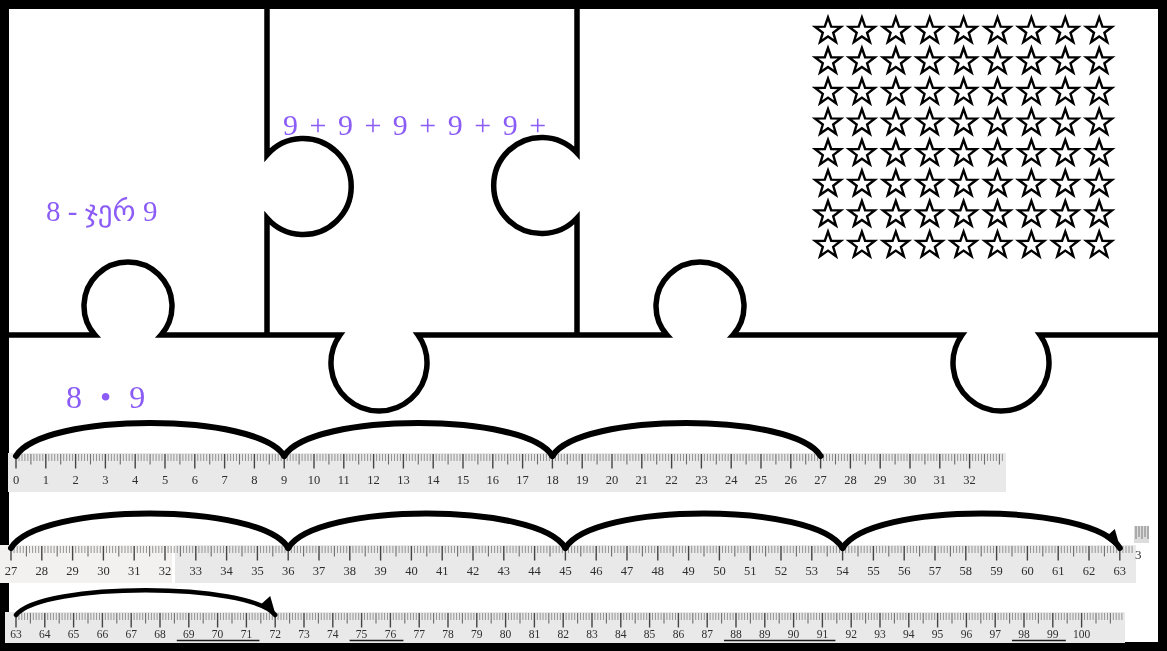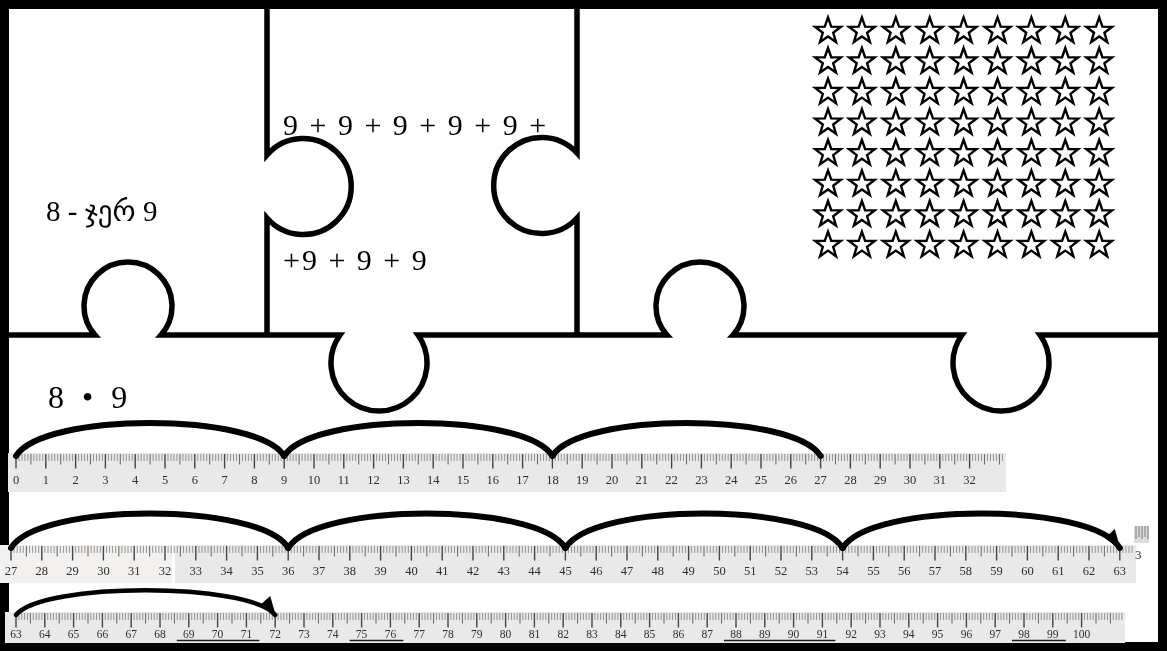--- a/index.html
+++ b/index.html
@@ -2,23 +2,23 @@
 <html><head>
 <meta charset="utf-8">
 <style>
   html,body{margin:0;padding:0;background:#fff;}
   .canvas{
     position:relative;width:1167px;height:651px;background:#ffffff;
     overflow:hidden;font-family:"Liberation Serif","DejaVu Serif","DejaVu Sans",serif;
   }
   .canvas svg{position:absolute;left:0;top:0;}
   #outline,#overlay{width:1167px;height:651px;pointer-events:none;}
-  .piece-text{position:absolute;color:#000000;white-space:pre;}
+  .piece-text{position:absolute;color:#8b5cf6;white-space:pre;}
   #mult-text{left:46px;top:56px;font-size:29px;line-height:62px;font-family:Liberation Serif, serif;}
-  #mult-line2{font-size:32px;letter-spacing:5px;margin-left:2px;}
+  #mult-line2{font-size:32px;letter-spacing:5px;margin-left:20px;}
   #add-text{left:283px;top:12px;font-size:30px;line-height:45px;letter-spacing:2px;}
   #stars-box{position:absolute;left:810px;top:13px;width:308px;height:252px;}
   .ruler{position:absolute;}
   #fragment-box{position:absolute;left:1132px;top:526px;width:22px;height:40px;}
 </style>
 </head>
 <body>
 
 <div class="canvas">
 
@@ -29,21 +29,20 @@
     <path d="M8 335 H95 A44 44 0 1 1 161 335 H340 A48 48 0 1 0 418 335 H667 A44 44 0 1 1 733 335 H962 A48 48 0 1 0 1040 335 H1160" fill="none" stroke="#000" stroke-width="5.5" stroke-linecap="square"></path>
   </svg>
 
   <div class="piece-text" id="mult-text">
     <div>8 - ჯერ 9</div>
     <div id="mult-line2">8 • 9</div>
   </div>
 
   <div class="piece-text" id="add-text">
     <div>9 + 9 + 9 + 9 + 9 +</div>
-    <div>+9 + 9 + 9</div>
   </div>
 
   <div id="stars-box">
       <svg viewBox="0 0 308 252" width="308" height="252">
         <path d="M18.0,4.4L21.2,13.6L30.9,13.8L23.2,19.7L26.0,29.0L18.0,23.4L10.0,29.0L12.8,19.7L5.1,13.8L14.8,13.6Z" fill="#fff" stroke="#000" stroke-width="2.4" stroke-linejoin="miter"></path>
         <path d="M51.9,4.4L55.1,13.6L64.8,13.8L57.1,19.7L59.9,29.0L51.9,23.4L43.9,29.0L46.7,19.7L39.0,13.8L48.7,13.6Z" fill="#fff" stroke="#000" stroke-width="2.4" stroke-linejoin="miter"></path>
         <path d="M85.8,4.4L89.0,13.6L98.7,13.8L91.0,19.7L93.8,29.0L85.8,23.4L77.8,29.0L80.6,19.7L72.9,13.8L82.6,13.6Z" fill="#fff" stroke="#000" stroke-width="2.4" stroke-linejoin="miter"></path>
         <path d="M119.7,4.4L122.9,13.6L132.6,13.8L124.9,19.7L127.7,29.0L119.7,23.4L111.7,29.0L114.5,19.7L106.8,13.8L116.5,13.6Z" fill="#fff" stroke="#000" stroke-width="2.4" stroke-linejoin="miter"></path>
         <path d="M153.6,4.4L156.8,13.6L166.5,13.8L158.8,19.7L161.6,29.0L153.6,23.4L145.6,29.0L148.4,19.7L140.7,13.8L150.4,13.6Z" fill="#fff" stroke="#000" stroke-width="2.4" stroke-linejoin="miter"></path>
         <path d="M187.5,4.4L190.7,13.6L200.4,13.8L192.7,19.7L195.5,29.0L187.5,23.4L179.5,29.0L182.3,19.7L174.6,13.8L184.3,13.6Z" fill="#fff" stroke="#000" stroke-width="2.4" stroke-linejoin="miter"></path>

